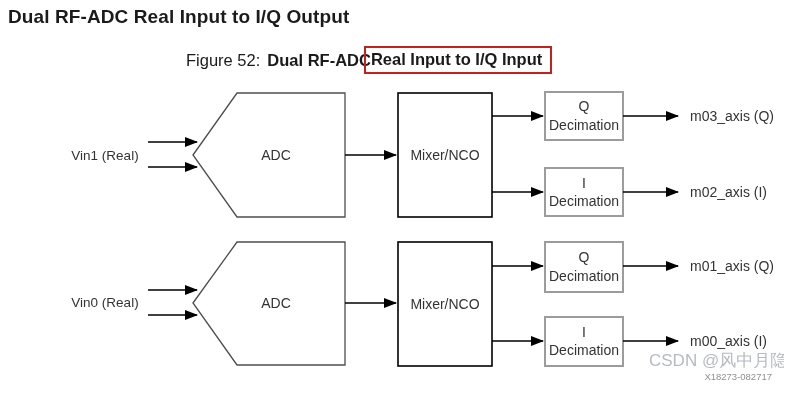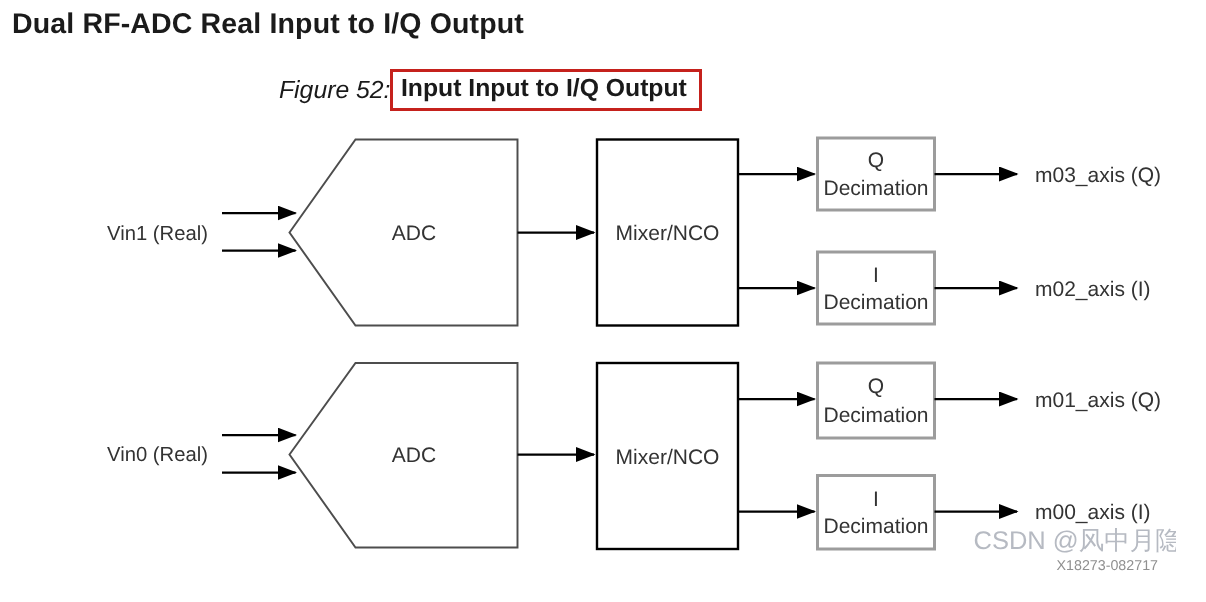--- a/index.html
+++ b/index.html
@@ -2,21 +2,21 @@
 <html><head>
 <meta charset="utf-8">
 <style>
   html,body{margin:0;padding:0;background:#fff;}
   #page{position:relative;width:784px;height:401px;background:#fff;overflow:hidden;
         font-family:"Liberation Sans","DejaVu Sans",sans-serif;}
   .page-title{position:absolute;left:8px;top:6px;font-size:19px;font-weight:bold;
               color:#1b1b1b;letter-spacing:.1px;}
   .caption{position:absolute;left:186px;top:45px;height:30px;display:flex;align-items:center;
            font-size:16.5px;color:#1a1a1a;white-space:nowrap;}
-  .cap-label{font-style:italic;margin-right:7px;}
+  .cap-label{margin-right:7px;}
   .cap-bold{font-weight:bold;}
   .cap-box{font-weight:bold;border:2.5px solid #c5211c;padding:2px 8px 3px 5px;
            margin-left:-7px;}
   svg{position:absolute;left:0;top:0;}
   svg text{font-family:"Liberation Sans","DejaVu Sans",sans-serif;fill:#333;}
   .blk-label{font-size:14px;}
   .io-label{font-size:14px;}
   .vin-label{font-size:13.5px;}
   .stamp{font-size:9.5px;fill:#909090;}
   .shape{fill:#fff;}
@@ -29,21 +29,22 @@
 </style>
 </head>
 <body>
 
 <div id="page">
 
   <div class="page-title">Dual RF-ADC Real Input to I/Q Output</div>
 
   <div class="caption">
     <span class="cap-label">Figure 52:</span>
-    <span class="cap-box" style="border-color: rgb(197, 33, 28);">Input Input to I/Q Output</span>
+    <span class="cap-bold">Dual RF-ADC</span>
+    <span class="cap-box" style="border-color: rgb(197, 33, 28);">Real Input to I/Q Input</span>
   </div>
 
   <svg width="804" height="401" viewBox="0 0 804 401">
     <defs>
       <marker id="arrow" markerWidth="13" markerHeight="10" refX="12" refY="5" orient="auto" markerUnits="userSpaceOnUse">
         <path d="M0,0 L13,5 L0,10 z" fill="#000"></path>
       </marker>
     </defs>
 
     <text class="vin-label" x="105" y="160" text-anchor="middle">Vin1 (Real)</text>

